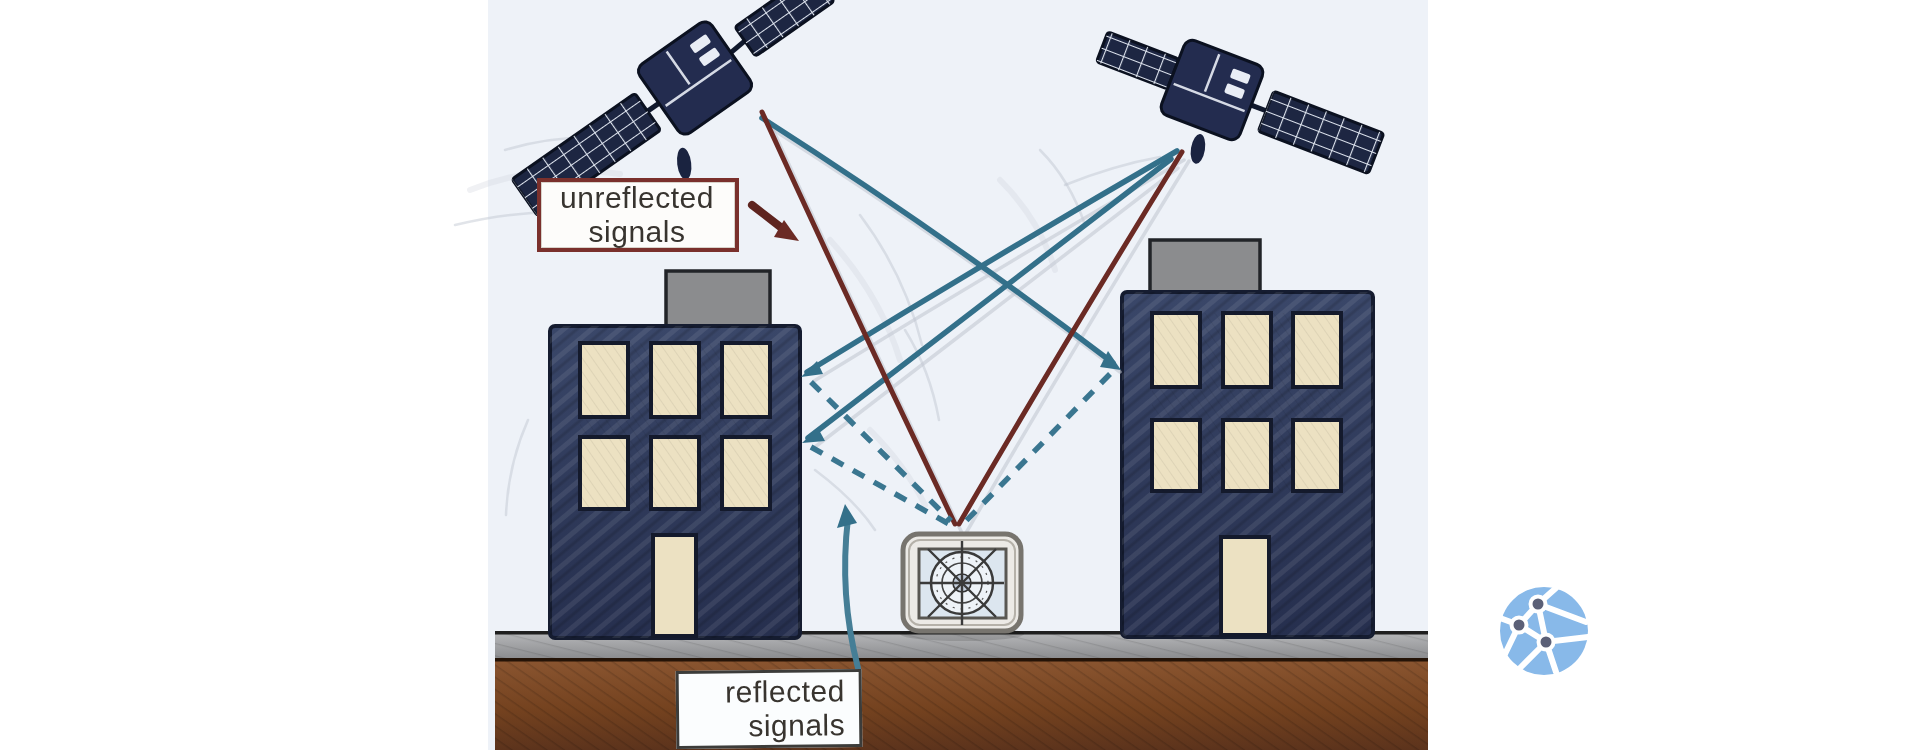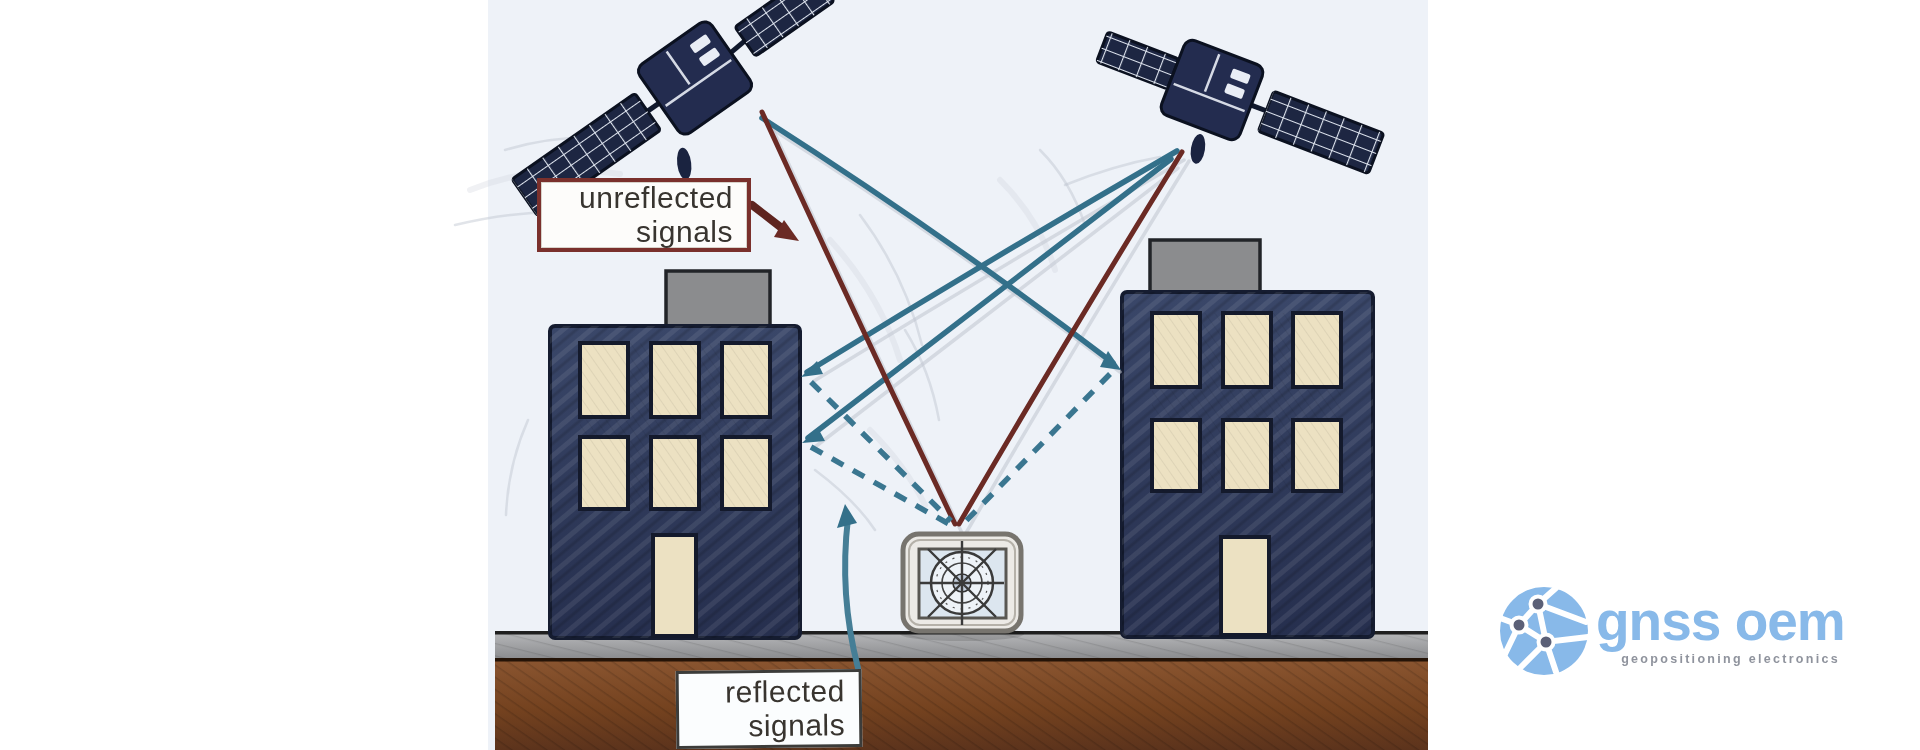--- a/index.html
+++ b/index.html
@@ -35,23 +35,23 @@
   .sat-strut{stroke:#10182c;stroke-width:5;}
   .hatch{stroke:#bcc3cf;fill:none;opacity:.45;stroke-width:2.5;stroke-linecap:round;}
   .hatch2{stroke:#ccd2dc;fill:none;opacity:.3;stroke-width:6;stroke-linecap:round;}
   .rcv-line{stroke:#3a3a3a;stroke-width:2.4;fill:none;}
 
   
   .label{position:absolute;display:flex;flex-direction:column;justify-content:center;
          text-align:right;color:var(--label-text,#38342f);font-size:30px;line-height:34px;
          letter-spacing:.5px;}
   .label span{display:block;}
-  .label-unrefl{left:537px;top:178px;width:192px;height:66px;padding-right:14px;
+  .label-unrefl{left:537px;top:178px;width:192px;height:66px;padding-right:2px;
          border:4px solid var(--label-border-unreflected,#7a302c);background:#fdfcfa;
-         box-shadow:0 0 0 1px #d8d2ca inset;}
+         box-shadow:0 0 0 1px #d8d2ca inset;text-align:center;}
   .label-refl{left:676px;top:670px;width:166px;height:72px;padding-right:14px;
          border:3px solid var(--label-border-reflected,#3c3c3a);background:#fbfdfe;
          transform:rotate(-.6deg);}
   .logo-text{position:absolute;left:1596px;top:594px;width:244px;}
   .logo-title{font-size:55px;font-weight:bold;letter-spacing:-1px;line-height:1.0;
          color:var(--logo-blue,#88b9e9);white-space:nowrap;}
   .logo-tagline{margin-top:3px;font-size:12.5px;font-weight:bold;letter-spacing:2.3px;
          color:var(--logo-tagline,#8f939d);text-align:right;white-space:nowrap;}
 </style>
 </head>
@@ -228,18 +228,14 @@
 <div class="label label-unrefl">
   <span>unreflected</span>
   <span>signals</span>
 </div>
 
 <div class="label label-refl">
   <span>reflected</span>
   <span>signals</span>
 </div>
 
-<div class="logo-text">
-  <div class="logo-title">gnss oem</div>
-  <div class="logo-tagline">geopositioning electronics</div>
+
 </div>
 
-</div>
-
 </body></html>

